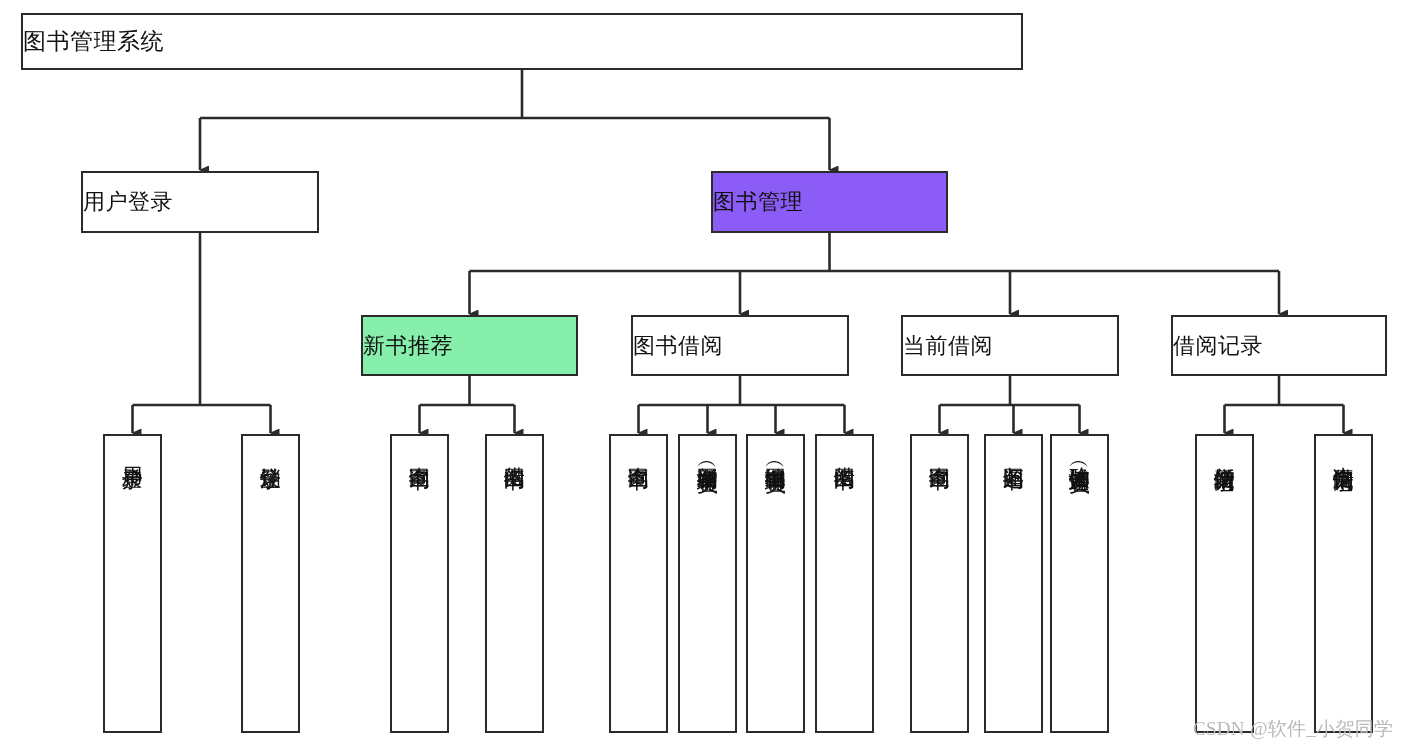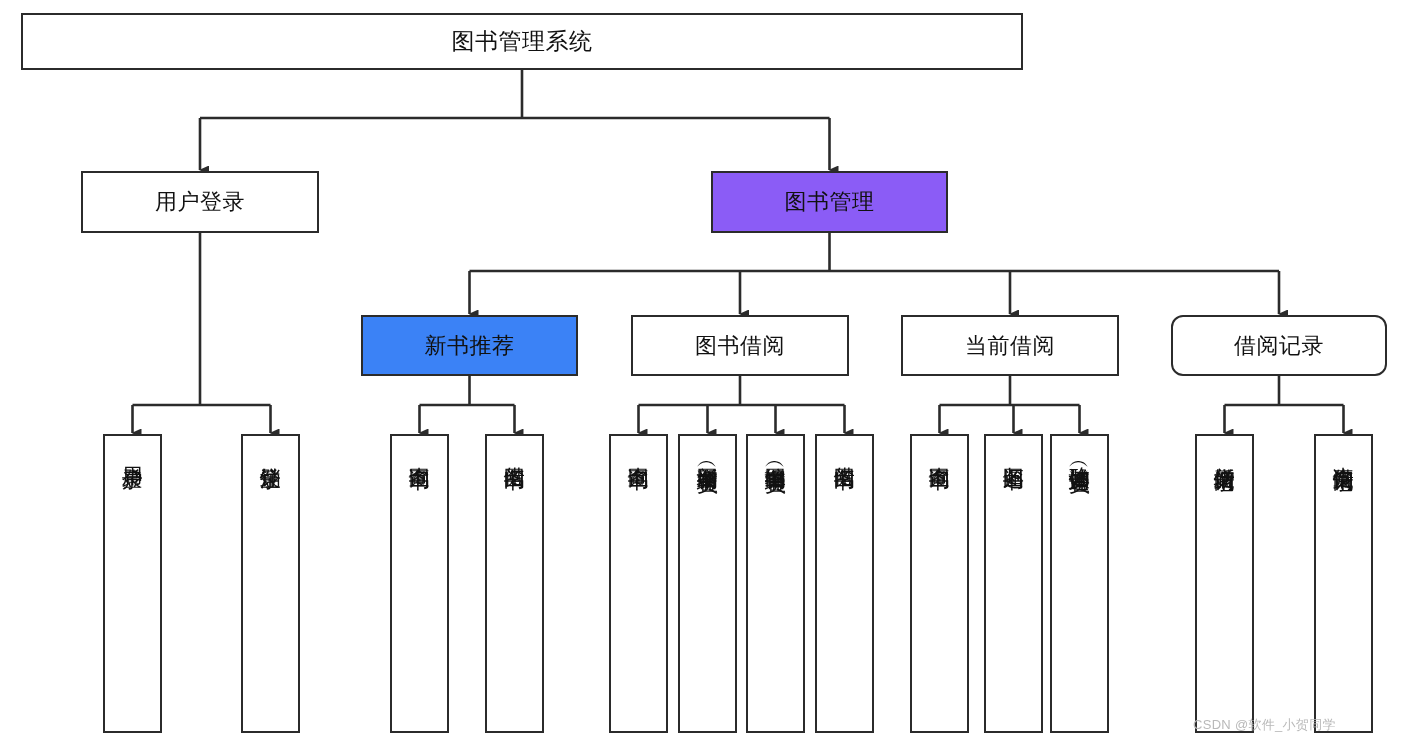--- a/index.html
+++ b/index.html
@@ -9,21 +9,21 @@
   }
   #diagram-root{position:relative;width:1405px;height:747px;background:#fff;}
   svg.lines{position:absolute;left:0;top:0;width:1405px;height:747px;}
   .node{
     position:absolute;
     box-sizing:border-box;
     background:#ffffff;
     border:2px solid #2b2b2b;
     display:flex;
     align-items:center;
-    justify-content:center;
+    justify-content:flex-start;
     color:#111111;
   }
   .node .lbl{
     display:block;
     text-align:center;
     line-height:1.18;
     letter-spacing:0.5px;
     color:#111;
   }
   .node.horiz .lbl{
@@ -39,24 +39,25 @@
     writing-mode:vertical-rl;
     text-orientation:upright;
     font-size:21px;
     line-height:1.12;
     letter-spacing:1px;
     white-space:nowrap;
   }
   .node.root .lbl{font-size:23px;}
   .watermark{
     position:absolute;
-    font-size:13px;
+    font-size:19px;
     color:#b9b9b9;
     white-space:nowrap;
     letter-spacing:0.3px;
+    font-family:Liberation Serif, serif;
   }
 </style>
 </head>
 <body>
 
 <div id="diagram-root">
   <svg class="lines" viewBox="0 0 1405 747" xmlns="http://www.w3.org/2000/svg">
     <defs>
       <marker id="arrowhead" markerWidth="9" markerHeight="10" refX="4.5" refY="9" orient="auto" markerUnits="userSpaceOnUse">
         <polygon points="0,0 9,0 4.5,10" fill="#2b2b2b"></polygon>
@@ -101,30 +102,30 @@
   <div id="node-layer">
       <div class="node horiz root" style="left: 21px; top: 13px; width: 1002px; height: 57px; border-color: rgb(43, 43, 43); background: rgb(255, 255, 255);">
         <span class="lbl">图书管理系统</span>
       </div>
       <div class="node horiz" style="left: 81px; top: 171px; width: 238px; height: 62px; border-color: rgb(43, 43, 43); background: rgb(255, 255, 255);">
         <span class="lbl">用户登录</span>
       </div>
       <div class="node horiz" style="left: 711px; top: 171px; width: 237px; height: 62px; border-color: rgb(43, 43, 43); background: #8b5cf6;">
         <span class="lbl">图书管理</span>
       </div>
-      <div class="node horiz" style="left: 361px; top: 315px; width: 217px; height: 61px; border-color: rgb(43, 43, 43); background: #3b82f6;">
+      <div class="node horiz" style="left: 361px; top: 315px; width: 217px; height: 61px; border-color: rgb(43, 43, 43); background: #86efac;">
         <span class="lbl">新书推荐</span>
       </div>
       <div class="node horiz" style="left: 631px; top: 315px; width: 218px; height: 61px; border-color: rgb(43, 43, 43); background: rgb(255, 255, 255); font-family: Liberation Serif, serif;">
         <span class="lbl">图书借阅</span>
       </div>
       <div class="node horiz" style="left: 901px; top: 315px; width: 218px; height: 61px; border-color: rgb(43, 43, 43); background: rgb(255, 255, 255);">
         <span class="lbl">当前借阅</span>
       </div>
-      <div class="node horiz" style="left: 1171px; top: 315px; width: 216px; height: 61px; border-color: rgb(43, 43, 43); background: rgb(255, 255, 255); border-radius: 12px;">
+      <div class="node horiz" style="left: 1171px; top: 315px; width: 216px; height: 61px; border-color: rgb(43, 43, 43); background: rgb(255, 255, 255);">
         <span class="lbl">借阅记录</span>
       </div>
       <div class="node vert" style="left: 103px; top: 434px; width: 59px; height: 299px; border-color: rgb(43, 43, 43); background: rgb(255, 255, 255);">
         <span class="lbl">用户登录</span>
       </div>
       <div class="node vert" style="left: 241px; top: 434px; width: 59px; height: 299px; border-color: rgb(43, 43, 43); background: rgb(255, 255, 255);">
         <span class="lbl">注销登录</span>
       </div>
       <div class="node vert" style="left: 390px; top: 434px; width: 59px; height: 299px; border-color: rgb(43, 43, 43); background: rgb(255, 255, 255);">
         <span class="lbl">查询图书</span>

